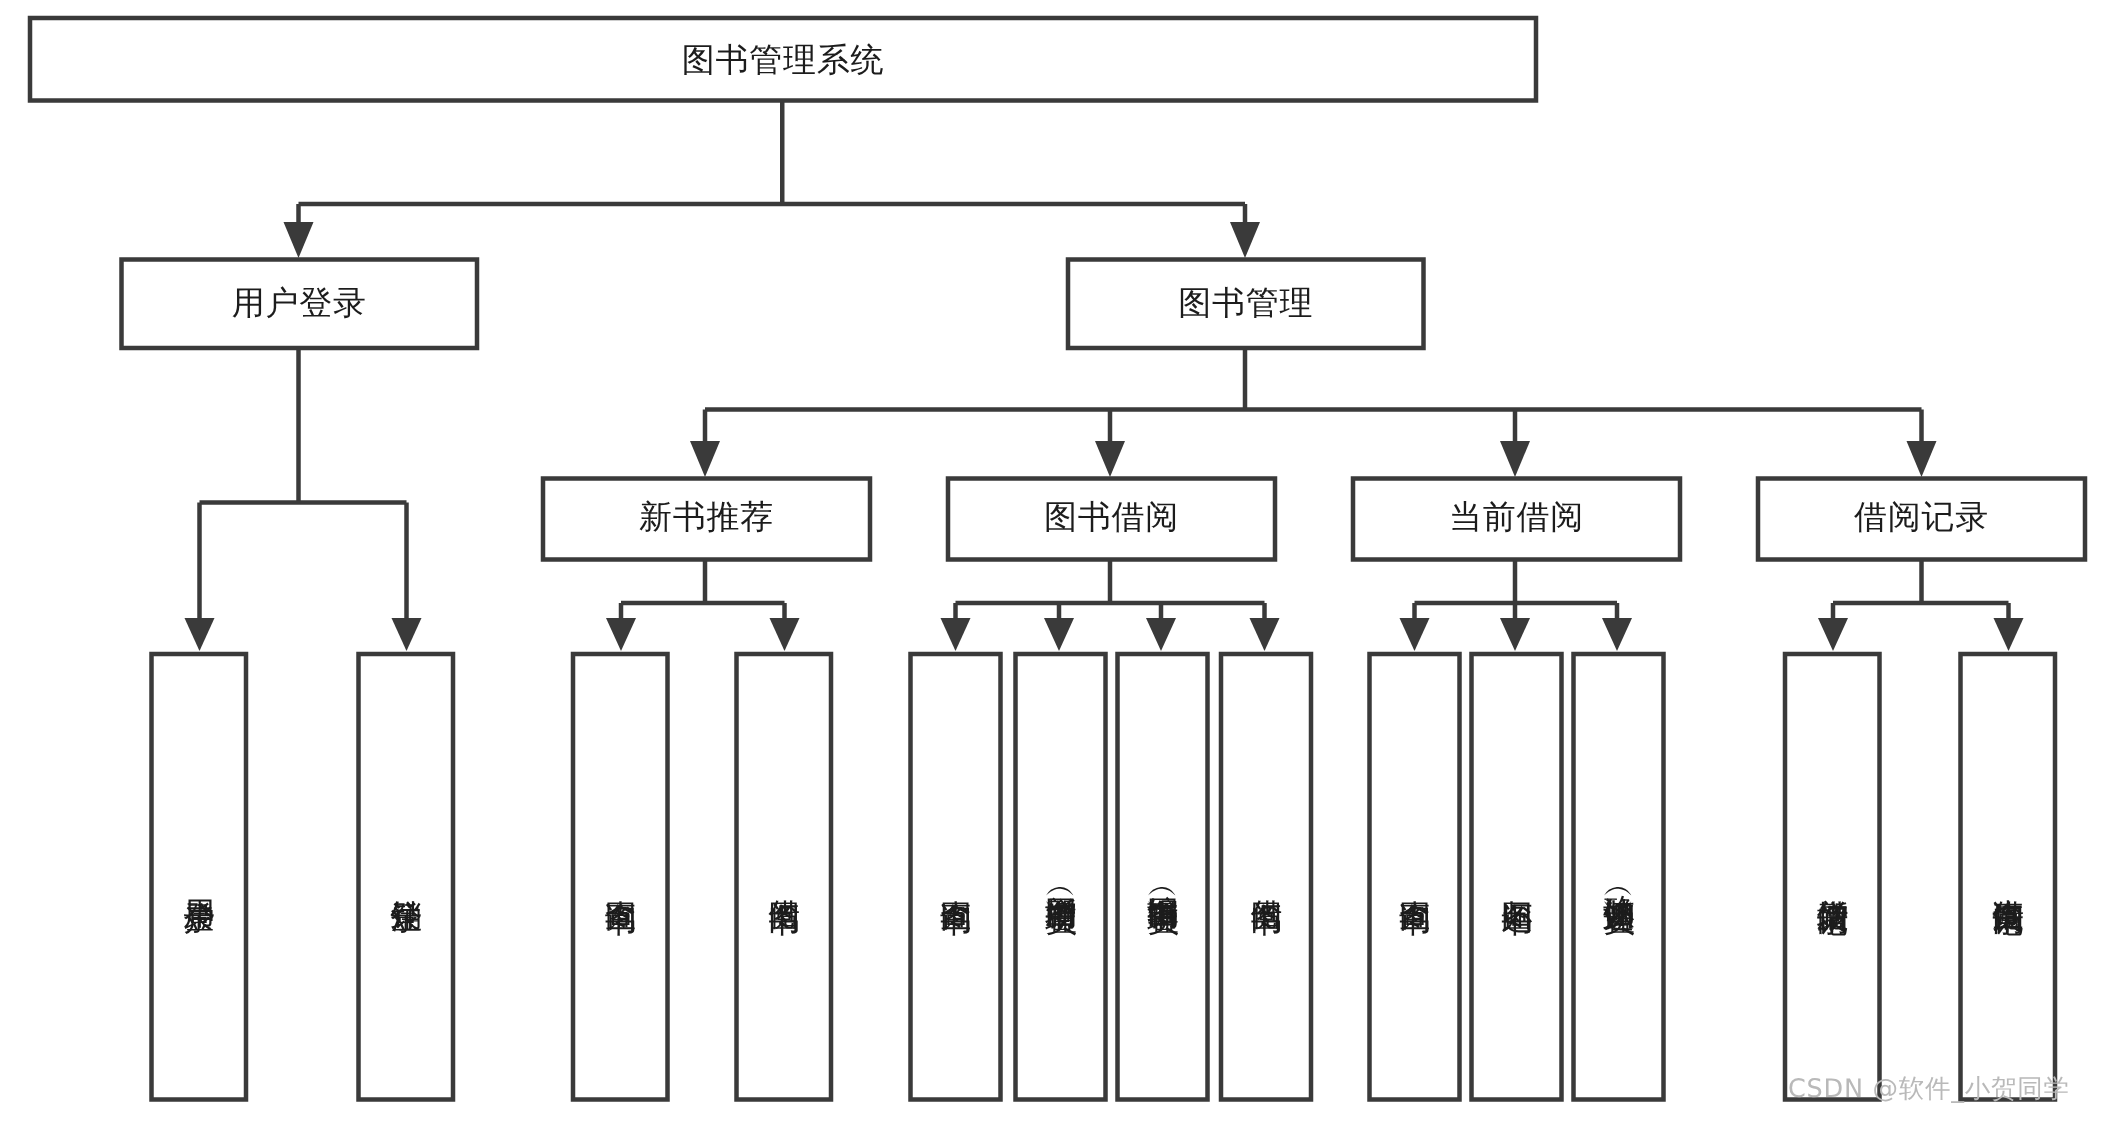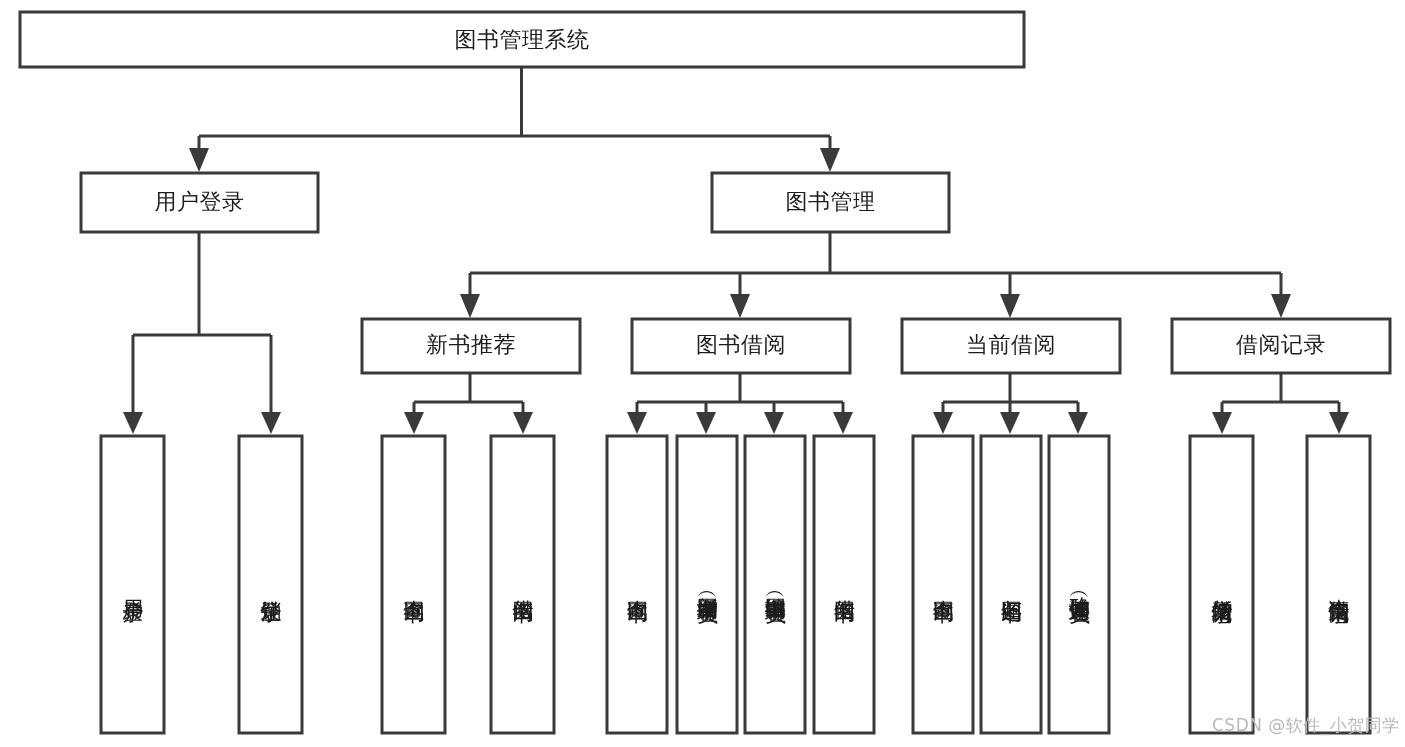--- a/index.html
+++ b/index.html
@@ -207,15 +207,15 @@
   <div class="leaf-label-box" style="left:745px; top:436px; width:60px; height:297px;">编辑图书（管理员）</div>
   <div class="leaf-label-box" style="left:814px; top:436px; width:60px; height:297px;">借阅图书</div>
 
   <div class="leaf-label-box" style="left:913px; top:436px; width:60px; height:297px;">查询图书</div>
   <div class="leaf-label-box" style="left:981px; top:436px; width:60px; height:297px;">归还图书</div>
   <div class="leaf-label-box" style="left:1049px; top:436px; width:60px; height:297px;">确认归还（管理员）</div>
 
   <div class="leaf-label-box" style="left:1190px; top:436px; width:63px; height:297px;">新增借阅记录</div>
   <div class="leaf-label-box" style="left:1307px; top:436px; width:63px; height:297px;">查询借阅记录</div>
 
-  <div class="watermark" style="left:1192px; top:714px;padding-left:20px;">CSDN @软件_小贺同学</div>
+  <div class="watermark" style="left:1192px; top:714px;">CSDN @软件_小贺同学</div>
 
 </div>
 
 </body></html>

